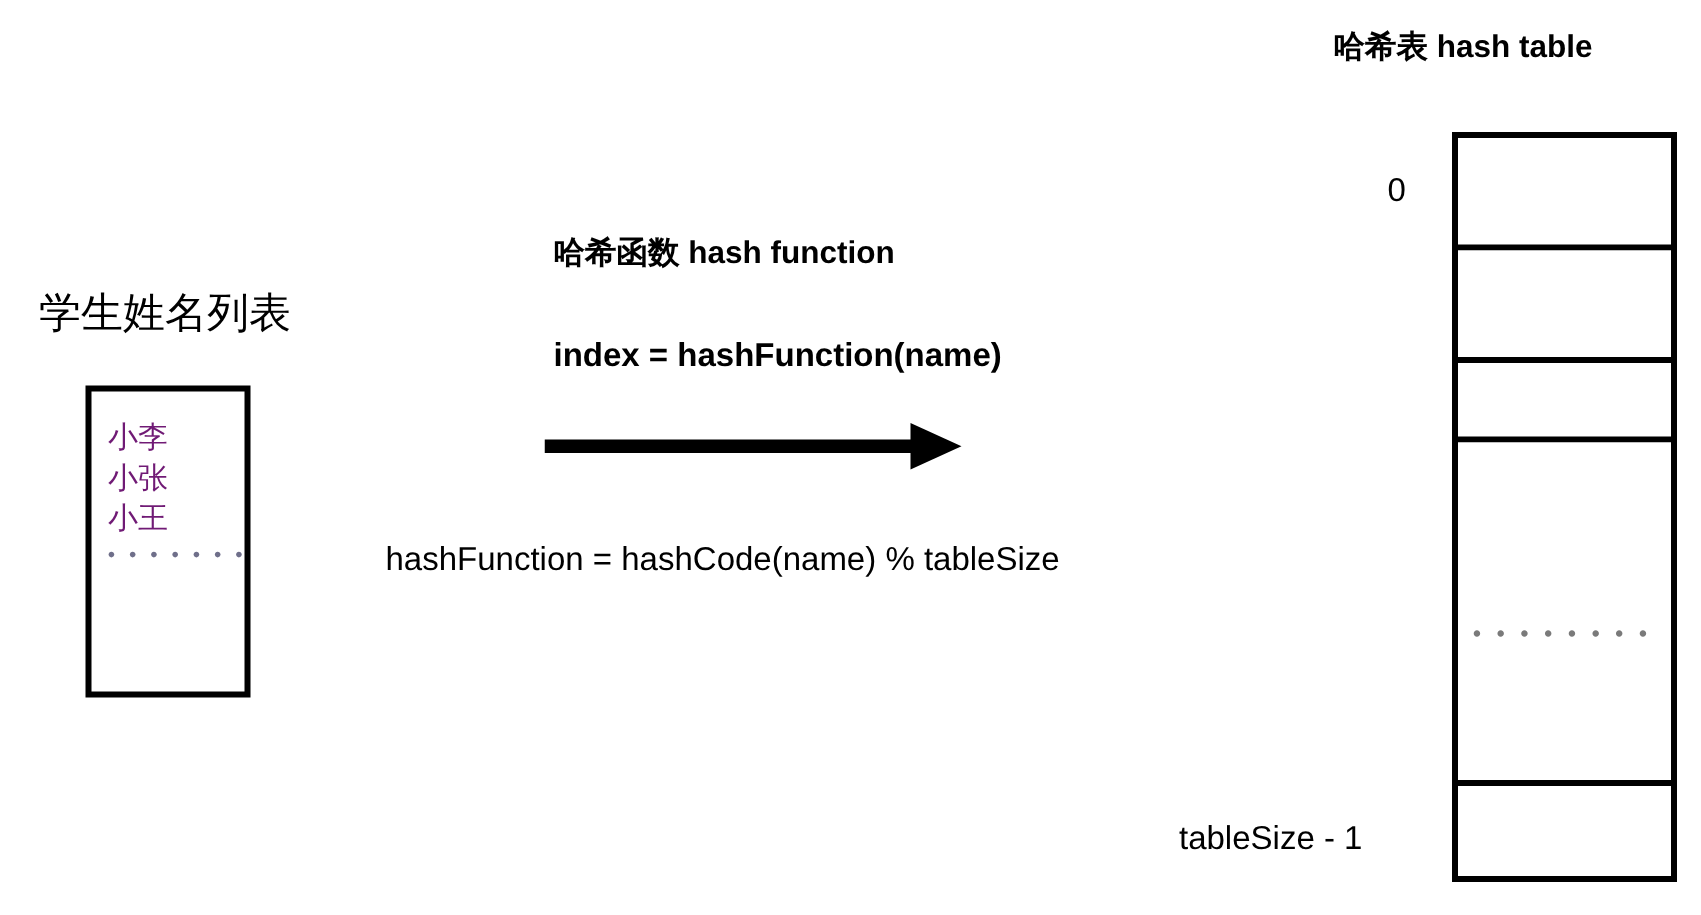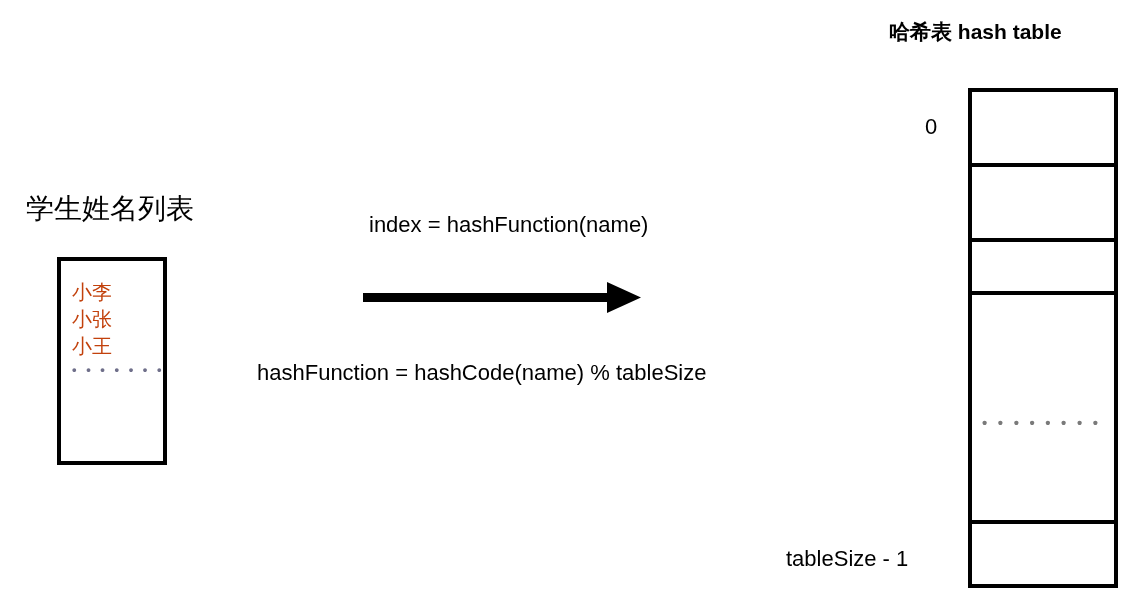--- a/index.html
+++ b/index.html
@@ -101,40 +101,40 @@
     width: 110px;
     height: 208px;
     border: 4px solid #000;
     box-sizing: border-box;
     background: #fff;
   }
   .student-names {
     position: absolute;
     left: 11px;
     top: 18px;
-    color: #c2410c;
+    color: #701a75;
     font-size: 20px;
     line-height: 27px;
     white-space: nowrap;
   }
   .student-dots {
     position: absolute;
     left: 11px;
     top: 102px;
     color: #6f6f8a;
     font-size: 13px;
     letter-spacing: 3px;
     line-height: 1;
     font-weight: bold;
     white-space: nowrap;
   }
 
   
   #hash-function-title { left: 369px; top: 157px; }
-  #hash-function-expr  { left: 369px; top: 212px; }
+  #hash-function-expr  { left: 369px; top: 224px; font-weight: bold; }
   #hash-function-def   { left: 257px; top: 360px; text-align: right; }
 
   
   #flow-arrow {
     left: 363px;
     top: 278px;
     width: 280px;
     height: 40px;
   }
 </style>
@@ -163,20 +163,21 @@
 
   <div class="abs" id="student-list-box">
     <div class="student-names">
         <div>小李</div>
         <div>小张</div>
         <div>小王</div>
       </div>
     <div class="student-dots">• • • • • • •</div>
   </div>
 
+  <div class="abs title-bold" id="hash-function-title">哈希函数 hash function</div>
 
   <div class="abs formula" id="hash-function-expr">index = hashFunction(name)</div>
 
   <div class="abs formula" id="hash-function-def">hashFunction = hashCode(name) % tableSize</div>
 
   <svg class="abs" id="flow-arrow" viewBox="0 0 280 40">
     <rect x="0" y="15" width="248" height="9" fill="#000000"></rect>
     <polygon points="244,4 278,19.5 244,35" fill="#000000"></polygon>
   </svg>
 

